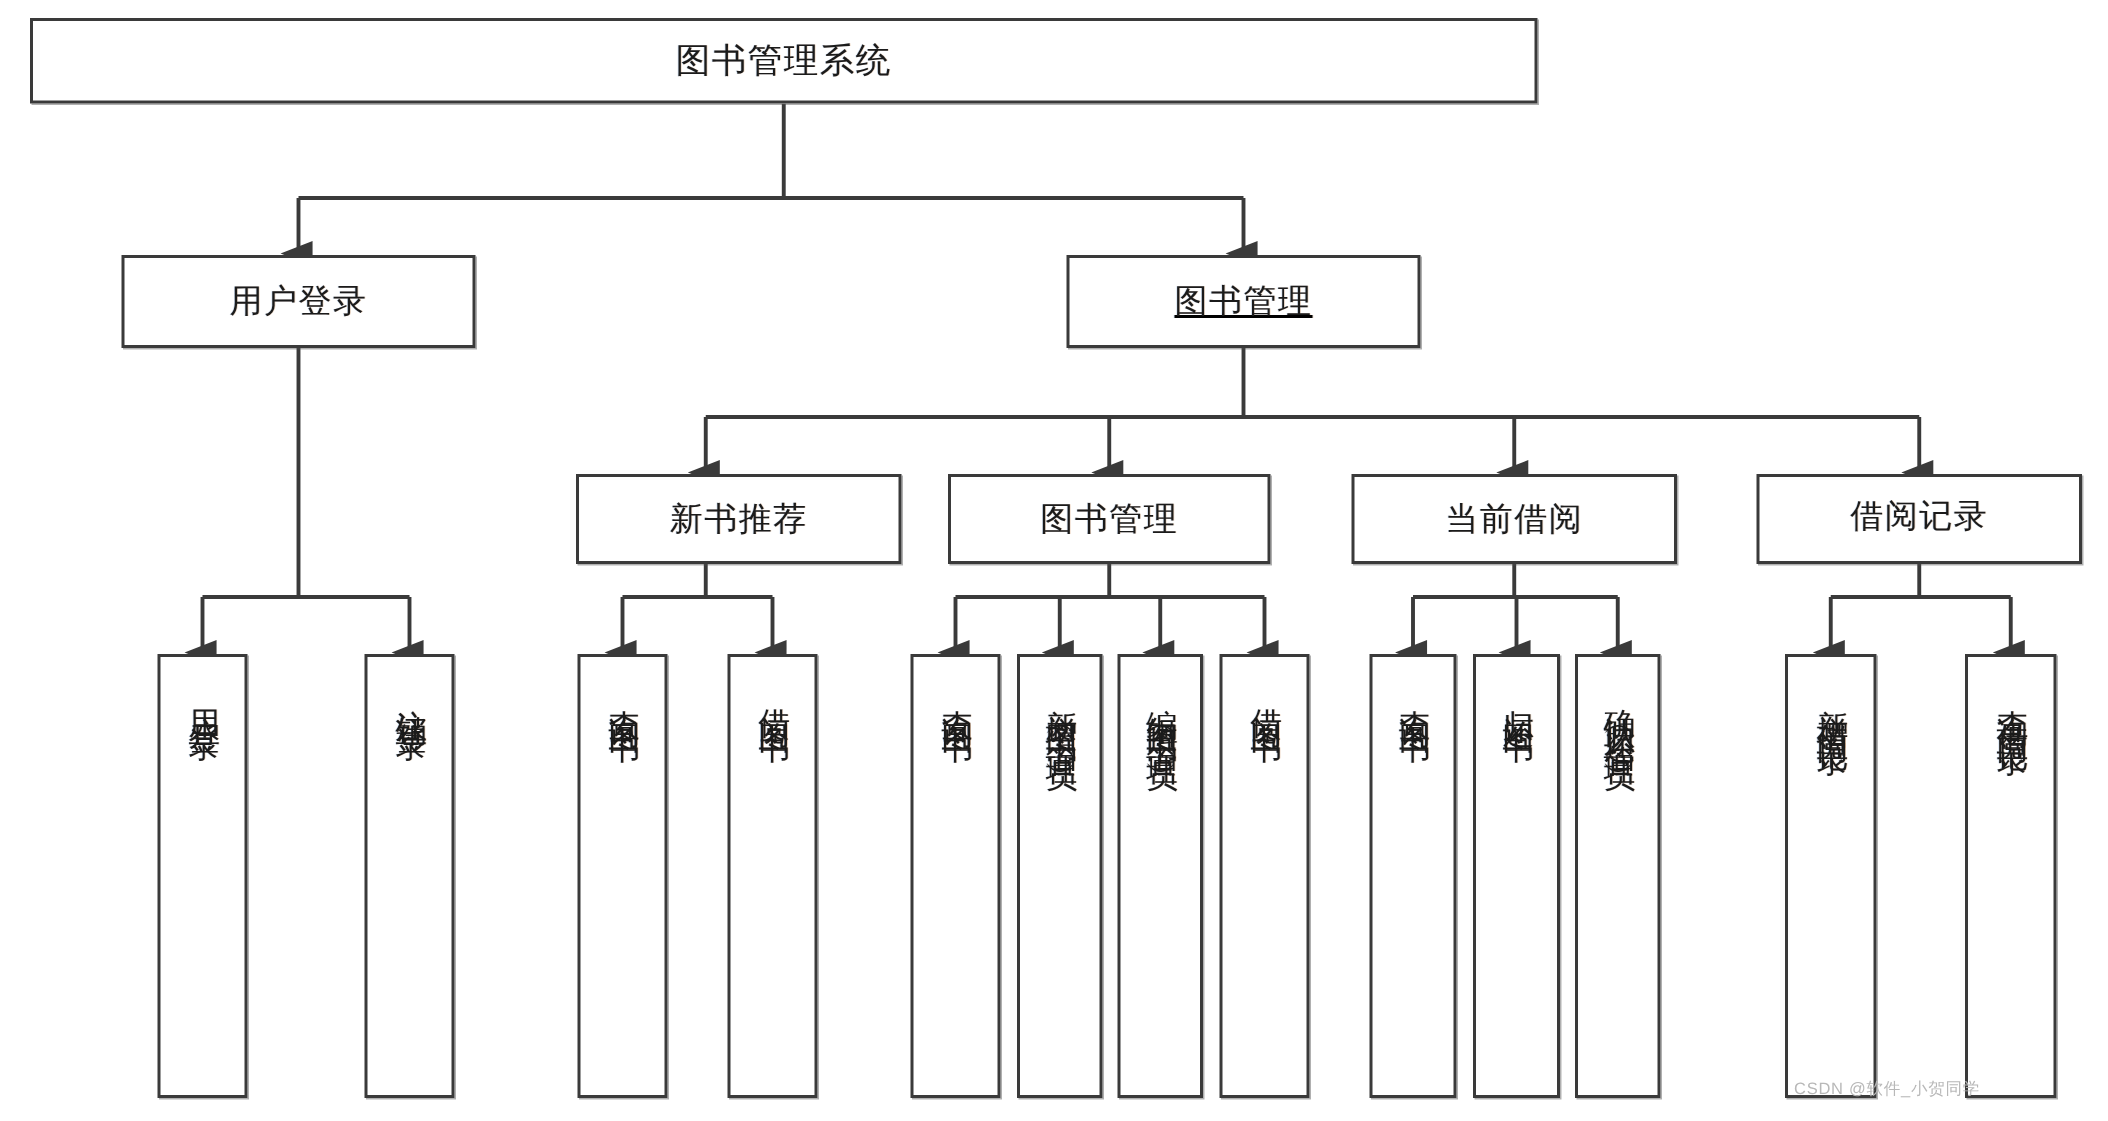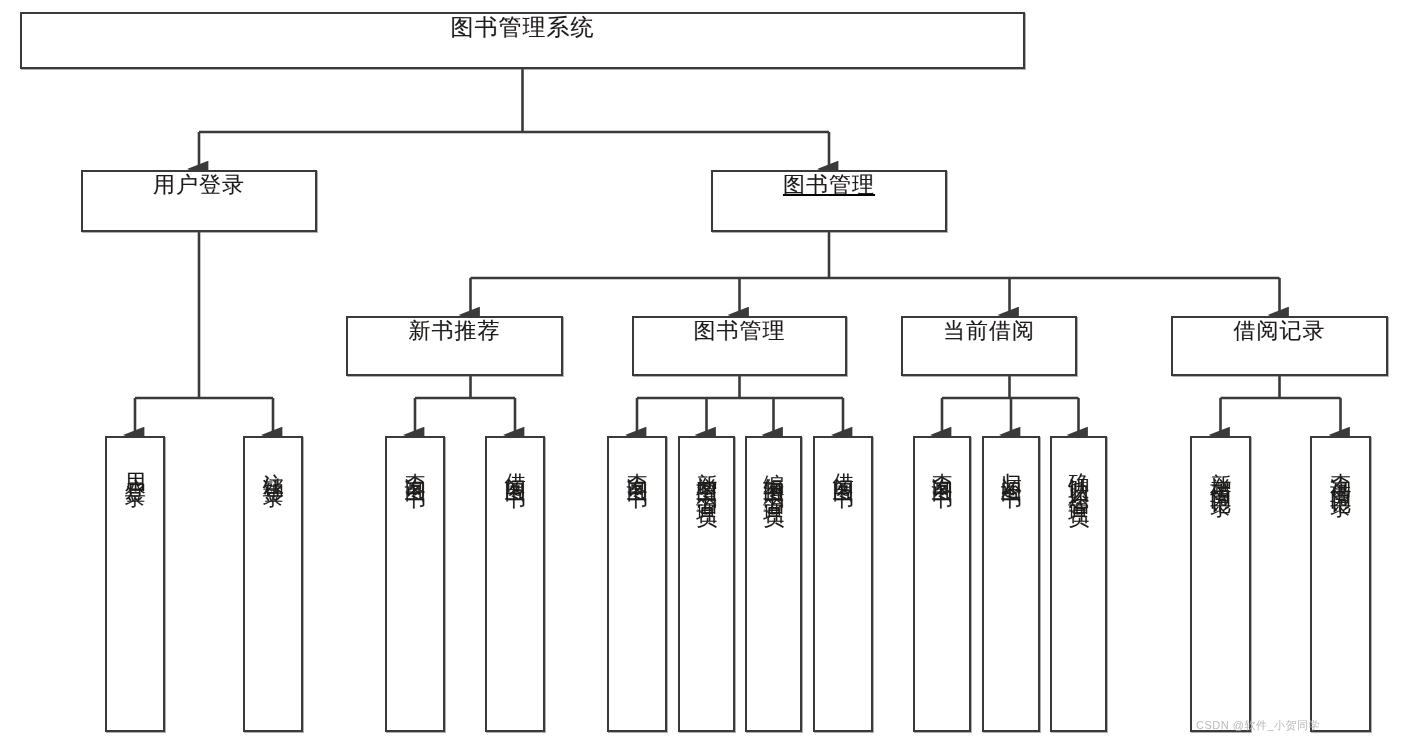--- a/index.html
+++ b/index.html
@@ -13,20 +13,21 @@
 
   svg.edges{position:absolute;left:0;top:0;width:1405px;height:747px;pointer-events:none;}
 
   .node{
     position:absolute;
     background:#ffffff;
     border:2px solid #3a3a3a;
     box-sizing:border-box;
     box-shadow:1px 1px 0 rgba(80,80,80,.45);
     display:flex;
+    align-items:center;
     justify-content:center;
   }
   .node .lbl{
     color:#1b1b1b;
     font-size:22px;
     line-height:1.18;
     letter-spacing:1px;
     white-space:nowrap;
     text-shadow:0.5px 0 0 rgba(190,120,60,.30), -0.5px 0 0 rgba(90,140,200,.28);
   }
@@ -107,30 +108,30 @@
   <div id="node-layer">
       <div class="node root" style="left: 20px; top: 12px; width: 1005px; height: 57px;">
         <span class="lbl">图书管理系统</span>
       </div>
       <div class="node lvl1" style="left: 81px; top: 170px; width: 236px; height: 62px;">
         <span class="lbl">用户登录</span>
       </div>
       <div class="node lvl1" style="left: 711px; top: 170px; width: 236px; height: 62px; text-decoration: underline;">
         <span class="lbl">图书管理</span>
       </div>
-      <div class="node lvl2" style="left: 346px; top: 316px; width: 217px; height: 60px;">
+      <div class="node lvl2" style="left: 384px; top: 316px; width: 217px; height: 60px;">
         <span class="lbl">新书推荐</span>
       </div>
       <div class="node lvl2" style="left: 632px; top: 316px; width: 215px; height: 60px;">
         <span class="lbl">图书管理</span>
       </div>
-      <div class="node lvl2" style="left: 901px; top: 316px; width: 176px; height: 60px;">
+      <div class="node lvl2" style="left: 901px; top: 316px; width: 217px; height: 60px;">
         <span class="lbl">当前借阅</span>
       </div>
-      <div class="node lvl2" style="left: 1171px; top: 316px; width: 217px; height: 60px;">
+      <div class="node lvl2" style="left: 1171px; top: 316px; width: 217px; height: 60px; font-family: Liberation Mono, monospace;">
         <span class="lbl">借阅记录</span>
       </div>
       <div class="node leaf" style="left: 105px; top: 436px; width: 60px; height: 296px;">
         <span class="lbl">用户登录</span>
       </div>
       <div class="node leaf" style="left: 243px; top: 436px; width: 60px; height: 296px;">
         <span class="lbl">注销登录</span>
       </div>
       <div class="node leaf" style="left: 385px; top: 436px; width: 60px; height: 296px;">
         <span class="lbl">查询图书</span>

